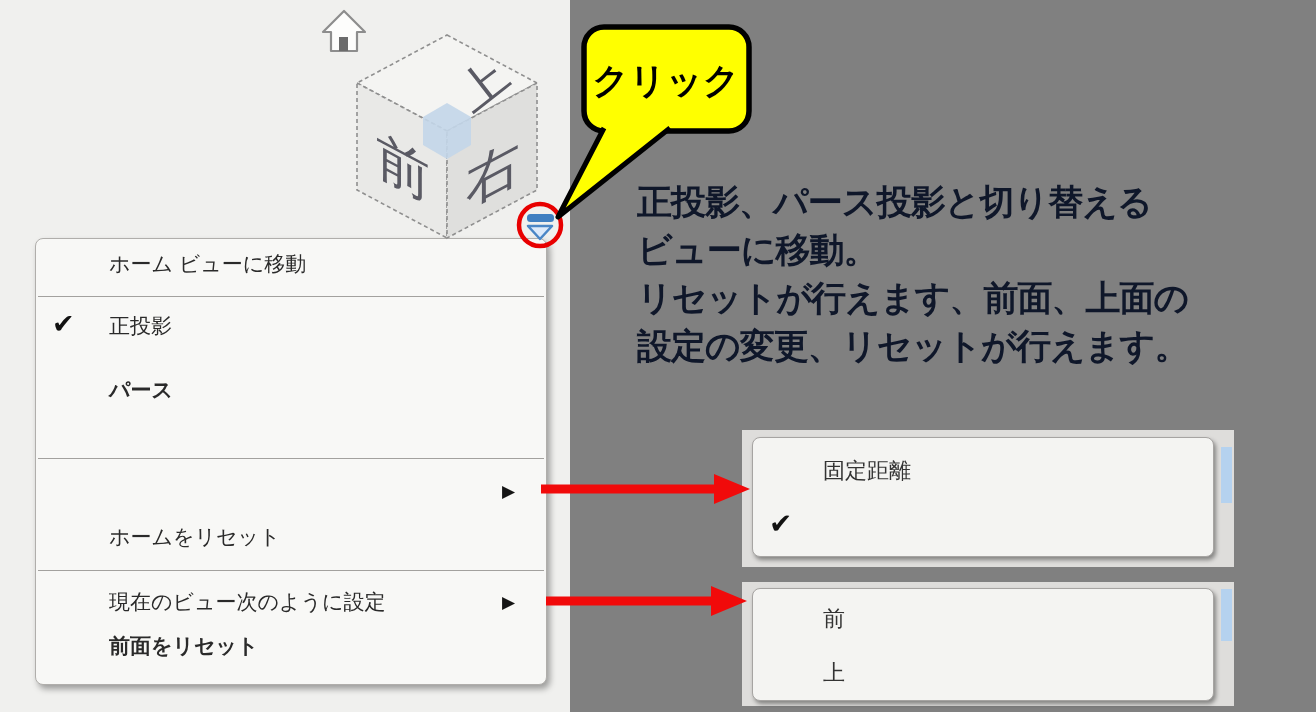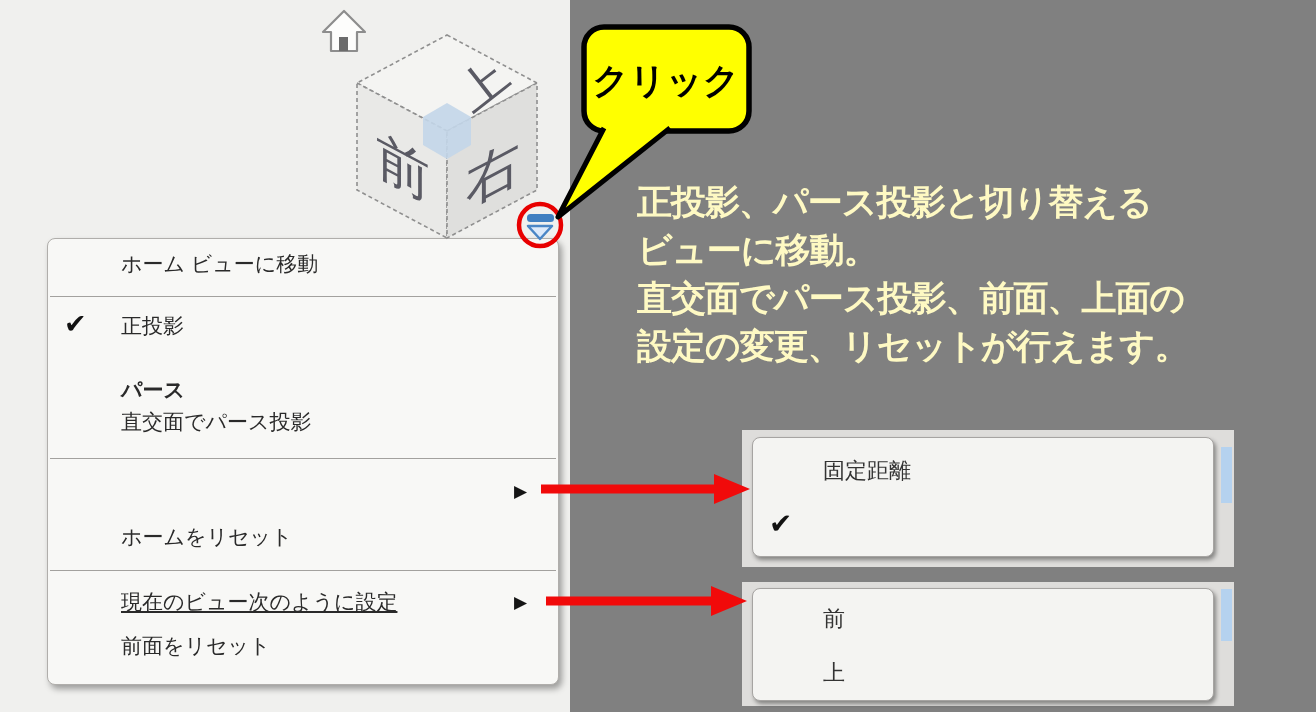--- a/index.html
+++ b/index.html
@@ -8,42 +8,41 @@
 
   #canvas { position:relative; width:1316px; height:712px; background:#808080; overflow:hidden; }
 
   .left-bg { position:absolute; left:0; top:0; width:570px; height:712px; background:#f0f0ee; }
 
   
   .ctx-menu {
     position:absolute; left:35px; top:238px; width:512px; height:447px;
     background:#f8f8f6; border:1px solid #b0aeab; border-radius:8px;
     box-shadow:3px 4px 6px rgba(0,0,0,.35);
-    margin-left:12px;
   }
   .ctx-row {
     position:absolute; left:0; right:0; height:46px;
     display:flex; align-items:center;
     font-size:21px; color:#2a2a2a; cursor:default;
   }
   .ctx-row .label { margin-left:73px; white-space:nowrap; }
   .check-mark {
     position:absolute; left:16px; top:50%; transform:translateY(-54%);
     font-size:27px; font-weight:bold; color:#121212; line-height:1;
   }
   .sub-arrow {
     position:absolute; left:466px; top:50%; transform:translateY(-50%);
     font-size:17px; color:#151515; line-height:1;
   }
   .ctx-divider { position:absolute; left:2px; right:2px; height:1px; background:#a3a19e; }
 
   
   .annotation {
     position:absolute; left:637px; top:180px; width:670px;
-    font-size:35px; font-weight:bold; color:#fef9c3; letter-spacing:-1px;
+    font-size:35px; font-weight:bold; color:#0f172a; letter-spacing:-1px;
   }
   .annotation div { height:48px; line-height:44px; white-space:nowrap; }
 
   
   .panel { position:absolute; width:492px; background:#dedddb; }
   .panel-menu {
     position:absolute; left:10px; width:462px;
     background:#f4f4f2; border:1px solid #a6a4a2; border-radius:8px;
     box-shadow:2px 3px 4px rgba(0,0,0,.4);
   }
@@ -70,44 +69,41 @@
       <span class="label">ホーム ビューに移動</span>
     </div>
     <div class="ctx-divider" style="top:57px;"></div>
     <div class="ctx-row" style="top:64px;">
       <span class="check-mark">✔</span>
       <span class="label">正投影</span>
     </div>
     <div class="ctx-row" style="top:128px;font-weight:bold;">
       <span class="label">パース</span>
     </div>
-    <div class="ctx-row" style="top:160px;">
-      <span class="label">直交面でパース投影</span>
-    </div>
     <div class="ctx-divider" style="top:219px;"></div>
     <div class="ctx-row" style="top:229px;">
       <span class="sub-arrow">▶</span>
     </div>
     <div class="ctx-row" style="top:275px;text-align:right;">
       <span class="label">ホームをリセット</span>
     </div>
     <div class="ctx-divider" style="top:331px;"></div>
-    <div class="ctx-row" style="top:340px;text-decoration:underline;">
+    <div class="ctx-row" style="top:340px;">
       <span class="label">現在のビュー次のように設定</span>
       <span class="sub-arrow">▶</span>
     </div>
-    <div class="ctx-row" style="top:384px;">
+    <div class="ctx-row" style="top:384px;font-weight:bold;">
       <span class="label">前面をリセット</span>
     </div>
   </div>
 
   <div class="annotation">
     <div>正投影、パース投影と切り替える</div>
     <div>ビューに移動。</div>
-    <div>直交面でパース投影、前面、上面の</div>
+    <div>リセットが行えます、前面、上面の</div>
     <div>設定の変更、リセットが行えます。</div>
   </div>
 
   <div class="panel" style="left:742px; top:430px; height:137px;">
     <div class="panel-menu" style="top:7px; height:120px;">
       <div class="panel-row" style="top:10px;">
         <span class="label">固定距離</span>
       </div>
       <div class="panel-row" style="top:64px;">
         <span class="check-mark">✔</span>

